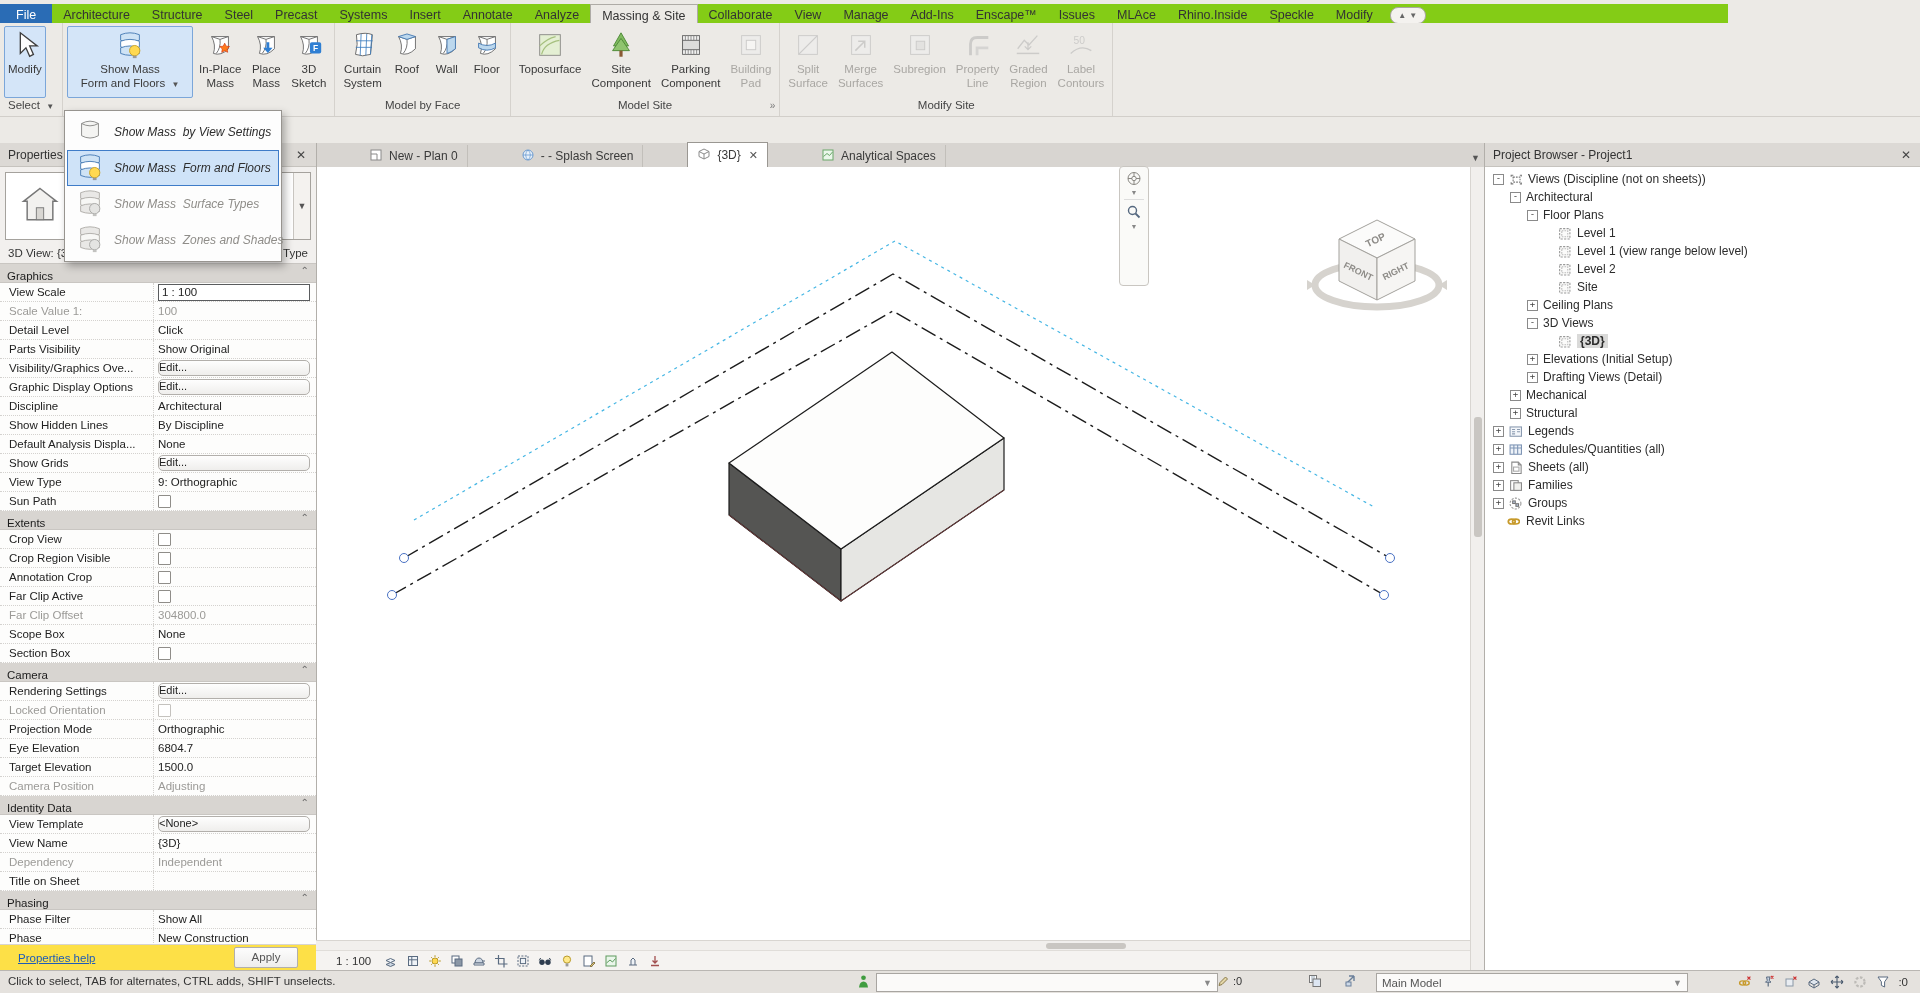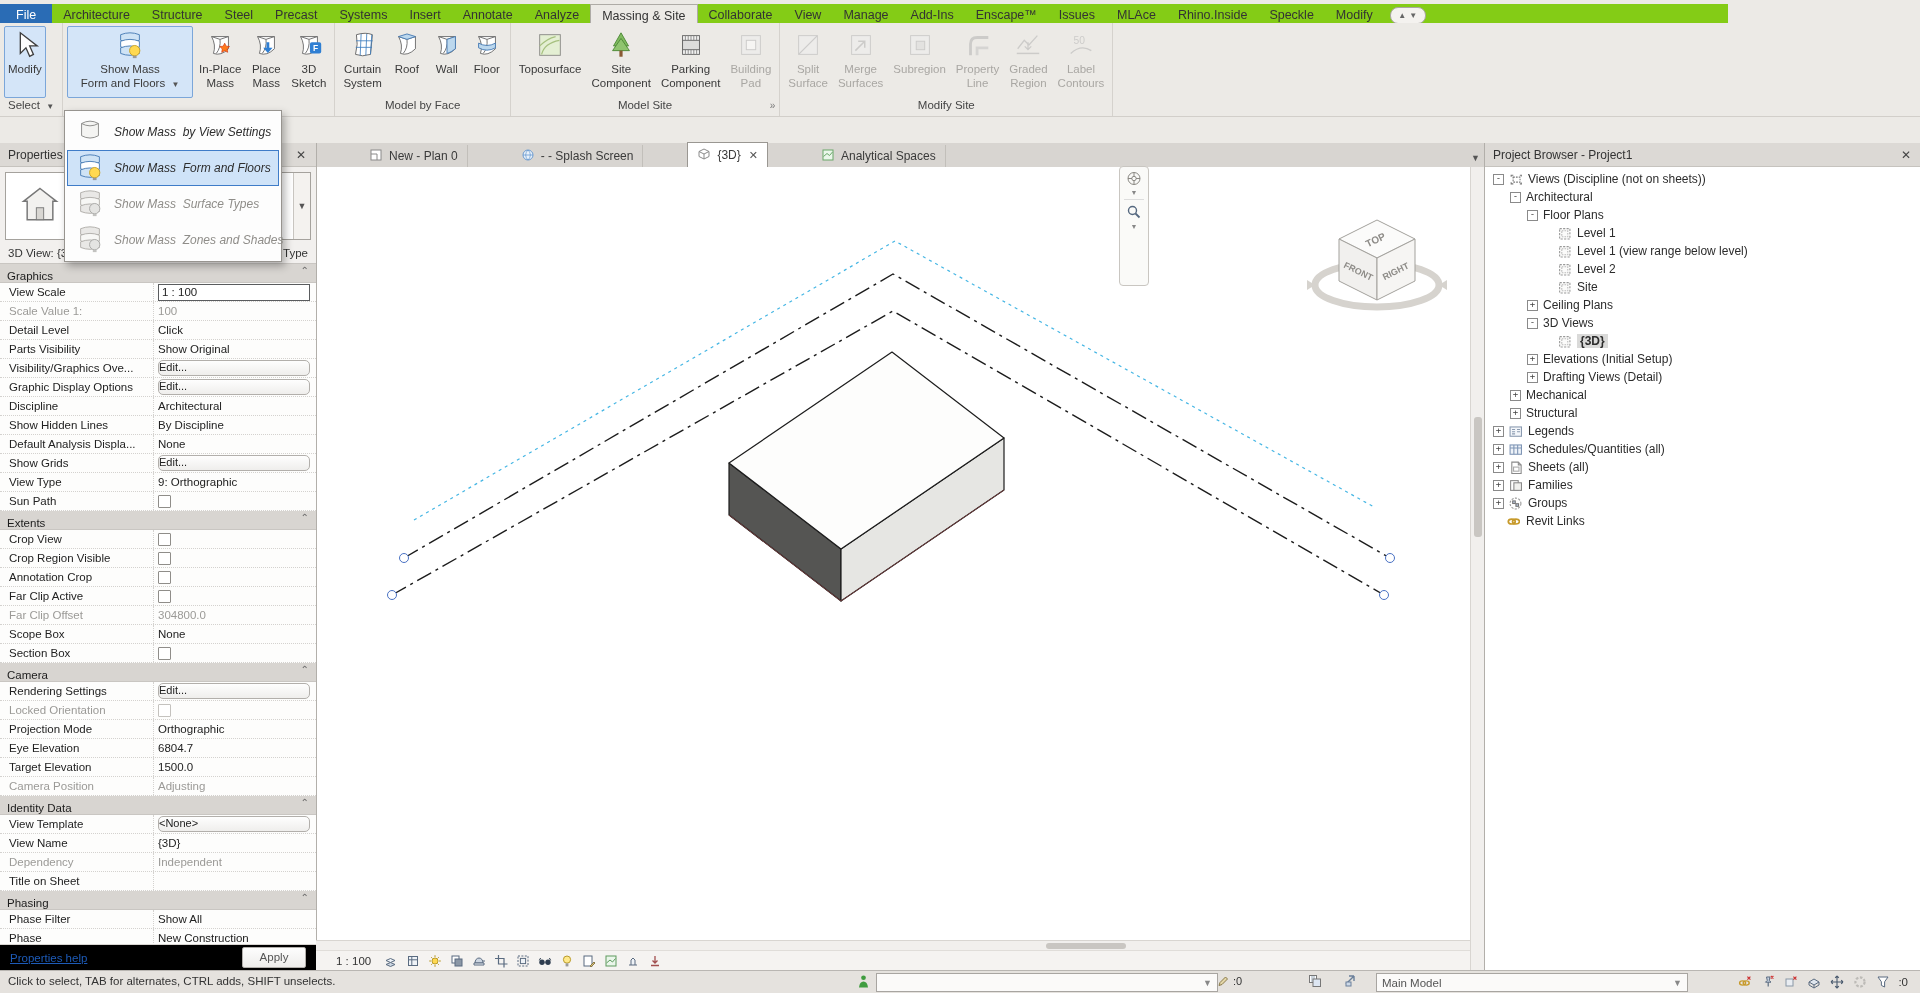--- a/index.html
+++ b/index.html
@@ -46,21 +46,21 @@
   .sec{height:18px;background:#d8d5d1;border-bottom:1px solid #c9c6c2;display:flex;align-items:flex-end;padding:0 7px;font-size:11.5px;color:#1c1c1c;position:relative;}
   .sec .chev{position:absolute;right:7px;top:1px;color:#666;font-size:10px;}
   .prow{height:18px;display:flex;border-bottom:1px dotted #d4d2cf;align-items:center;}
   .prow .lb{width:144px;padding-left:9px;border-right:1px dotted #d4d2cf;white-space:nowrap;overflow:hidden;font-size:11.5px;height:100%;display:flex;align-items:center;}
   .prow .vl{flex:1;padding:0 4px;white-space:nowrap;overflow:hidden;font-size:11.5px;height:100%;display:flex;align-items:center;}
   .dim{color:#9b9a97;}
   .pbtn{flex:1;height:14px;border:1px solid #b2afab;border-radius:5px;background:linear-gradient(#fefefe,#efeeec);font-size:11px;line-height:13px;margin-right:2px;}
   .cbox{width:11px;height:11px;border:1px solid #8f8d89;background:#fff;border-radius:1px;}
   .cbox.dimc{border-color:#c4c2be;}
   .pinput{flex:1;height:15px;border:1px solid #5a5c5e;background:#fff;padding:0 3px;font-size:11.5px;line-height:14px;margin-right:2px;}
-  .prop-footer{height:25px;display:flex;align-items:center;justify-content:space-between;padding:0 10px;background:#000000;border-top:1px solid #d8d5d1;}
+  .prop-footer{height:25px;display:flex;align-items:center;justify-content:space-between;padding:0 18px;background:#fde047;border-top:1px solid #d8d5d1;}
   .help-link{color:#1d5bb8;text-decoration:underline;font-size:11.5px;}
   .apply-btn{width:62px;height:19px;border:1px solid #b2afab;border-radius:2px;background:linear-gradient(#fdfdfd,#eeedeb);text-align:center;font-size:11.5px;line-height:18px;color:#555;}
 
   
   #viewtabs{position:absolute;left:316px;top:143px;width:1168px;height:24px;background:#d8d5d1;display:flex;align-items:flex-end;border-bottom:1px solid #aeaba6;}
   .vtab{display:flex;align-items:center;gap:6px;height:22px;padding:0 9px;font-size:12px;color:#3a3a3a;border-right:1px solid #c2bfba;white-space:nowrap;margin-left:44px;}
   .vtab.active{background:#fff;border:1px solid #9a9792;border-bottom:1px solid #fff;height:24px;margin-bottom:-1px;}
   .vtab .closex{color:#555;font-size:11px;margin-left:2px;}
   .vt-overflow{margin-left:auto;margin-bottom:4px;margin-right:4px;color:#555;font-size:9px;}
 

